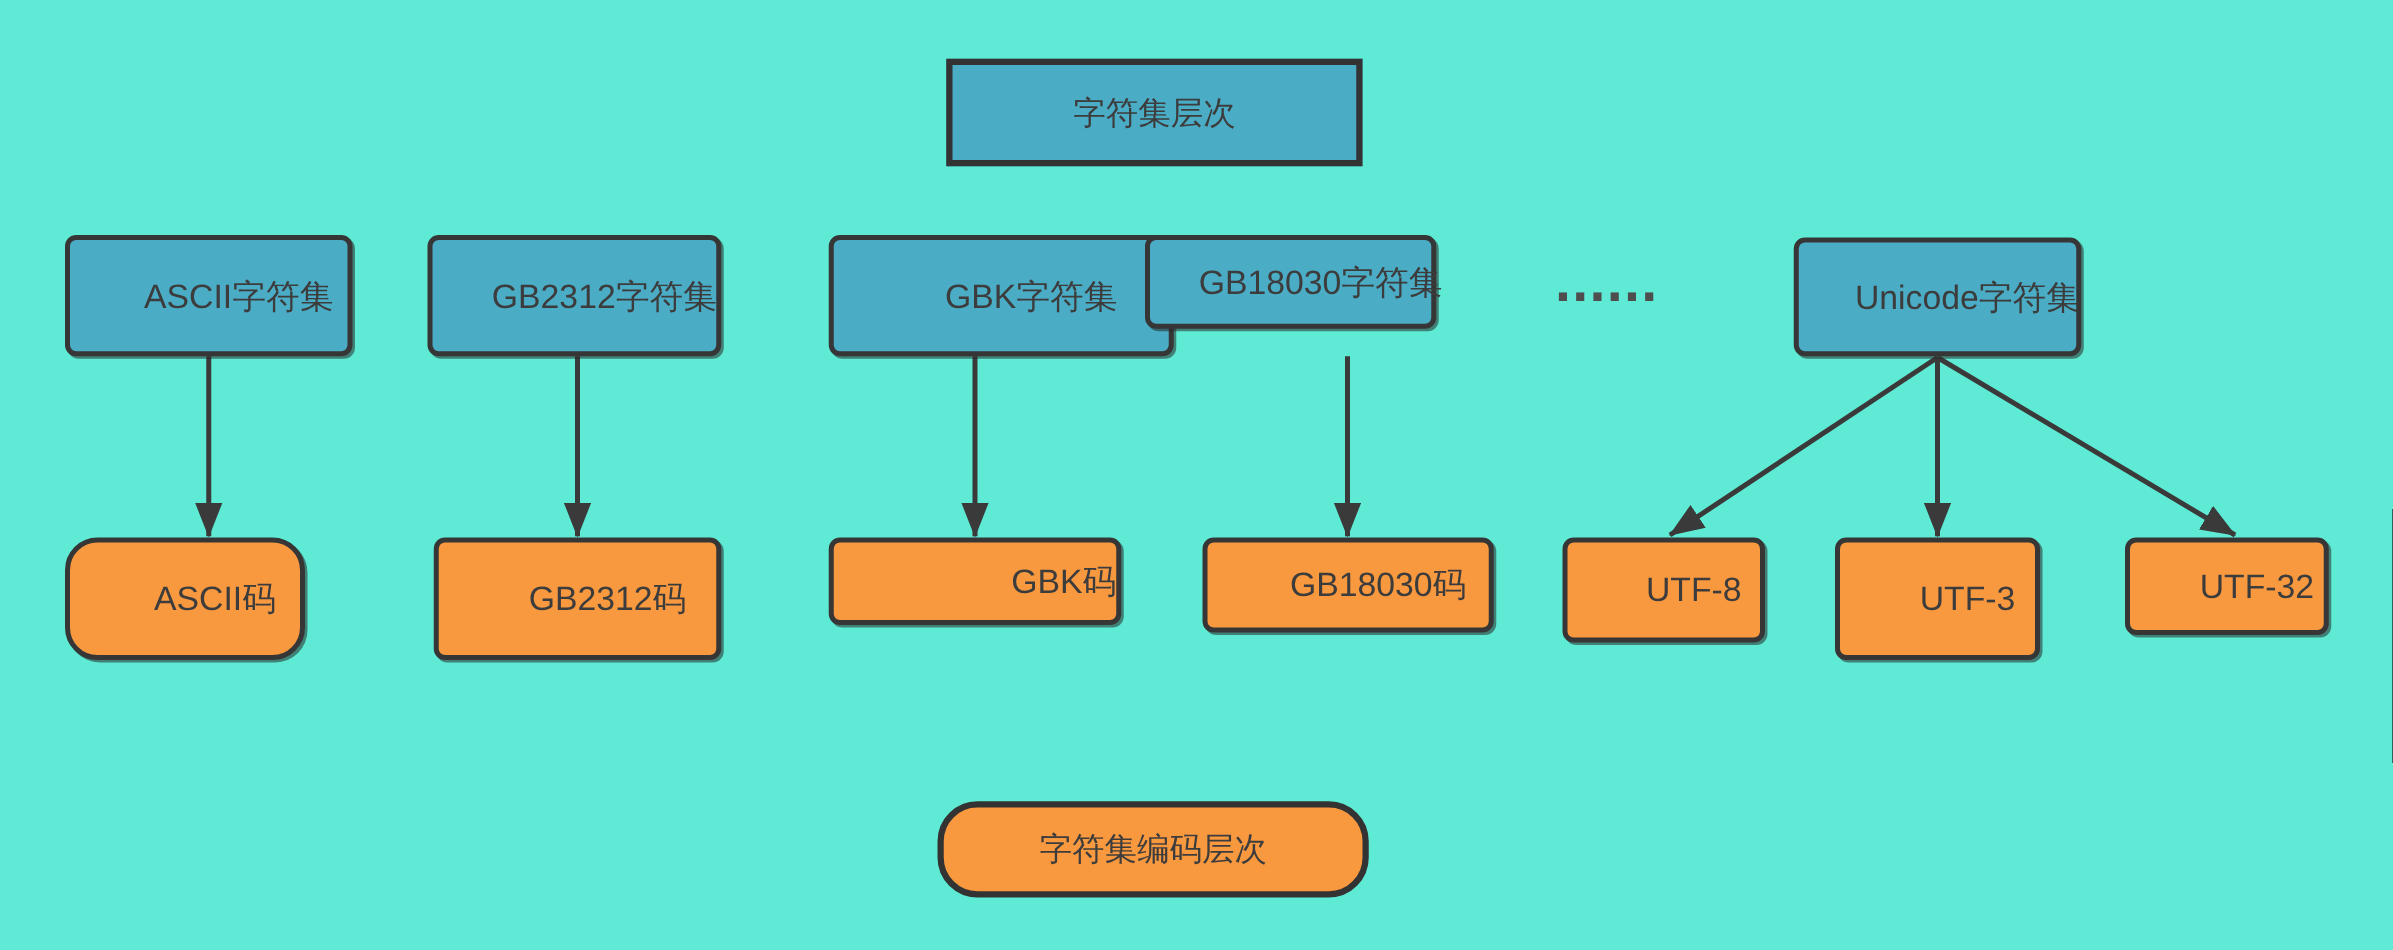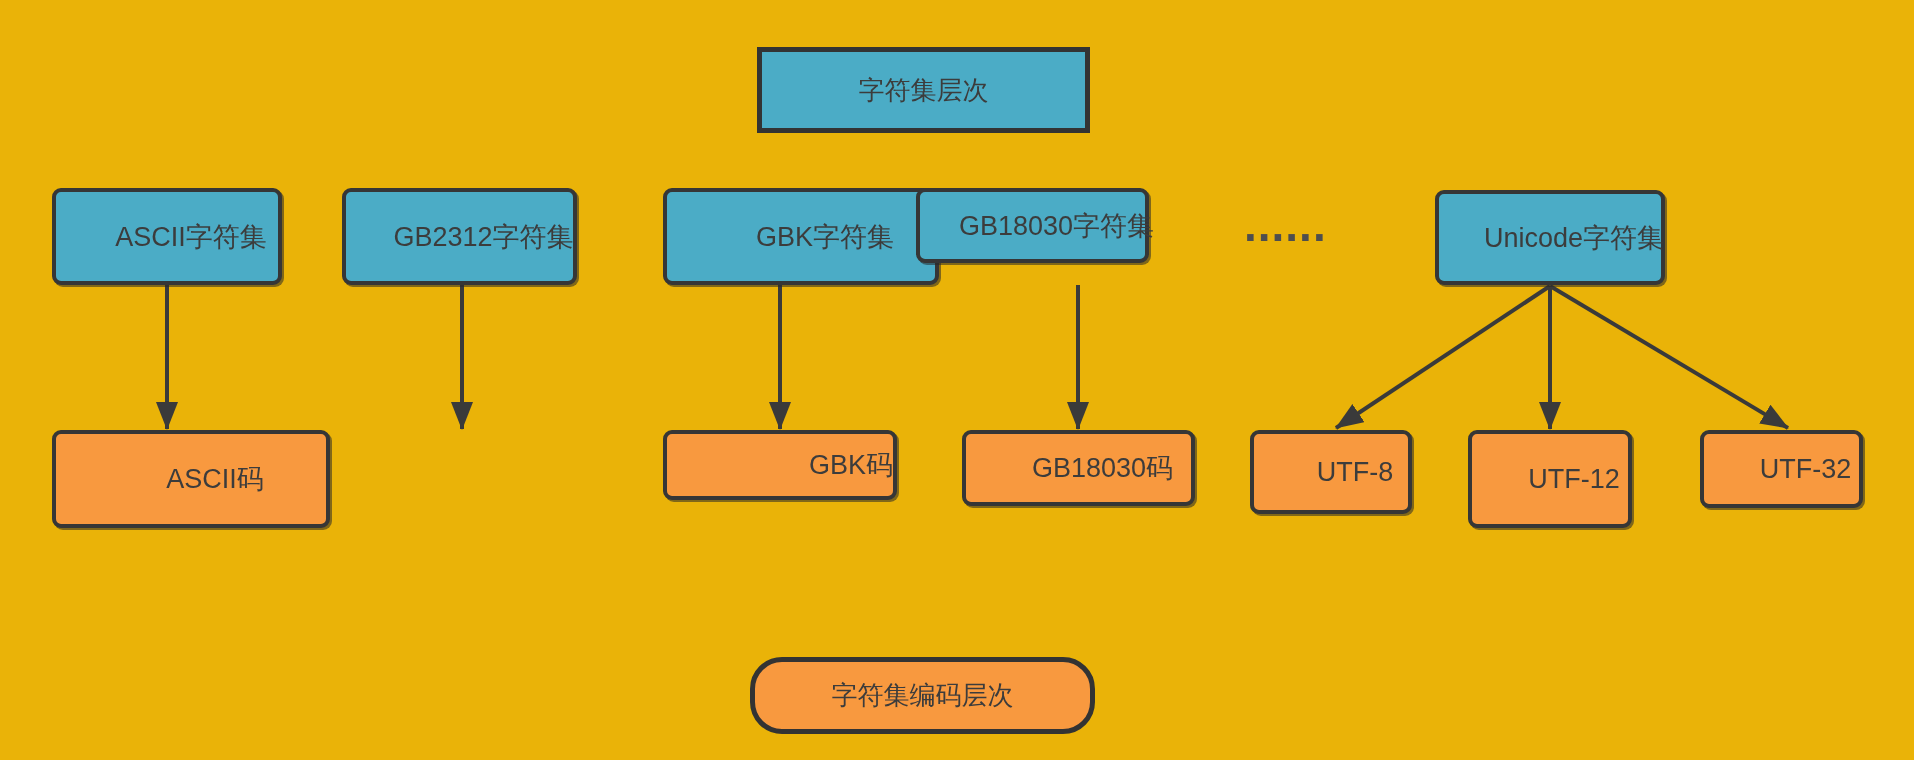--- a/index.html
+++ b/index.html
@@ -5,21 +5,21 @@
   html, body {
     margin: 0;
     padding: 0;
     background: #000000;
     font-family: "Liberation Sans", "DejaVu Sans", sans-serif;
   }
   .stage {
     position: relative;
     width: 1914px;
     height: 760px;
-    background: #eab308;
+    background: #5eead4;
     overflow: hidden;
   }
   .arrows {
     position: absolute;
     left: 0; top: 0;
     width: 1914px;
     height: 760px;
     pointer-events: none;
   }
   .node {
@@ -59,29 +59,29 @@
     top: 198px;
     width: 110px;
     color: #4E4E4E;
     font-size: 46px;
     font-weight: bold;
     letter-spacing: 1px;
     line-height: 54px;
     text-align: left;
   }
   
-  .pos-e1 { left: 52px;   top: 430px; width: 278px; height: 98px; }
+  .pos-e1 { left: 52px;   top: 430px; width: 192px; height: 98px; border-radius: 26px; }
   .pos-e2 { left: 347px;  top: 430px; width: 230px; height: 98px; }
   .pos-e3 { left: 663px;  top: 430px; width: 234px; height: 70px; justify-content: flex-end; }
   .pos-e4 { left: 962px;  top: 430px; width: 233px; height: 76px; }
   .pos-e5 { left: 1250px; top: 430px; width: 162px; height: 84px; }
   .pos-e6 { left: 1468px; top: 430px; width: 164px; height: 98px; }
   .pos-e7 { left: 1700px; top: 430px; width: 163px; height: 78px; }
   
-  .pos-bottom { left: 750px; top: 657px; width: 345px; height: 77px; font-size: 26px; border-radius: 32px; }
+  .pos-bottom { left: 750px; top: 641px; width: 345px; height: 77px; font-size: 26px; border-radius: 32px; }
 </style>
 </head>
 <body>
 
 <div class="stage">
 
   <svg class="arrows" viewBox="0 0 1914 760" xmlns="http://www.w3.org/2000/svg">
     <defs>
       <marker id="ah" markerUnits="userSpaceOnUse" markerWidth="30" markerHeight="24" refX="27" refY="11" orient="auto">
         <path d="M0,0 L28,11 L0,22 z" fill="#3A3A3A"></path>
@@ -117,31 +117,34 @@
 
   <div class="dots">......</div>
 
   <div class="node teal rounded pos-c5">
     <span>Unicode字符集</span>
   </div>
 
   <div class="node orange rounded pos-e1">
     <span>ASCII码</span>
   </div>
+  <div class="node orange rounded pos-e2">
+    <span>GB2312码</span>
+  </div>
   <div class="node orange rounded pos-e3">
     <span>GBK码</span>
   </div>
   <div class="node orange rounded pos-e4">
     <span>GB18030码</span>
   </div>
   <div class="node orange rounded pos-e5">
     <span>UTF-8</span>
   </div>
   <div class="node orange rounded pos-e6">
-    <span>UTF-12</span>
+    <span>UTF-3</span>
   </div>
   <div class="node orange rounded pos-e7">
     <span>UTF-32</span>
   </div>
 
   <div class="node orange square pos-bottom">
     <span>字符集编码层次</span>
   </div>
 
 </div>

